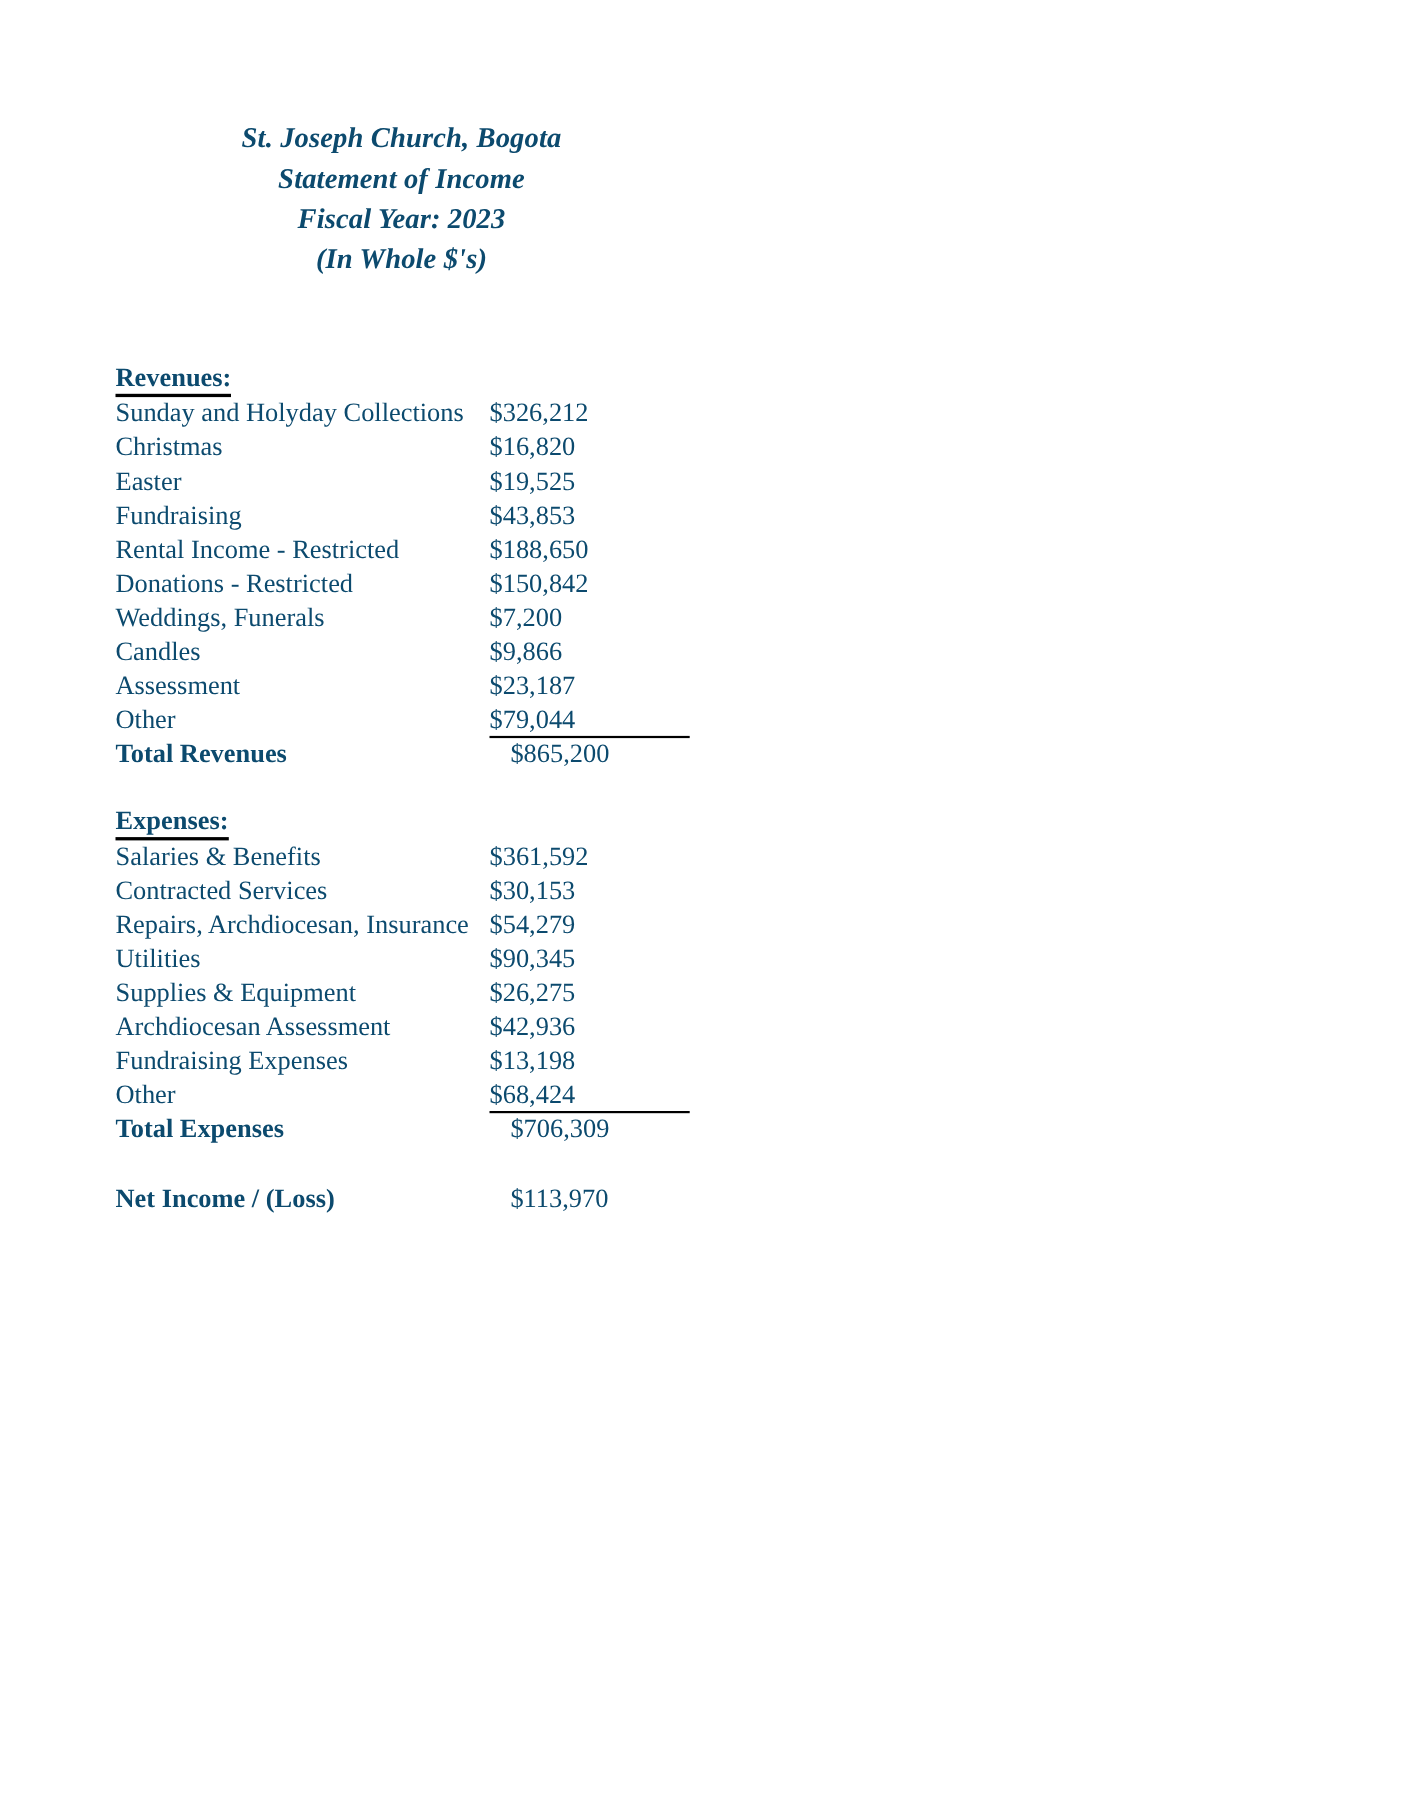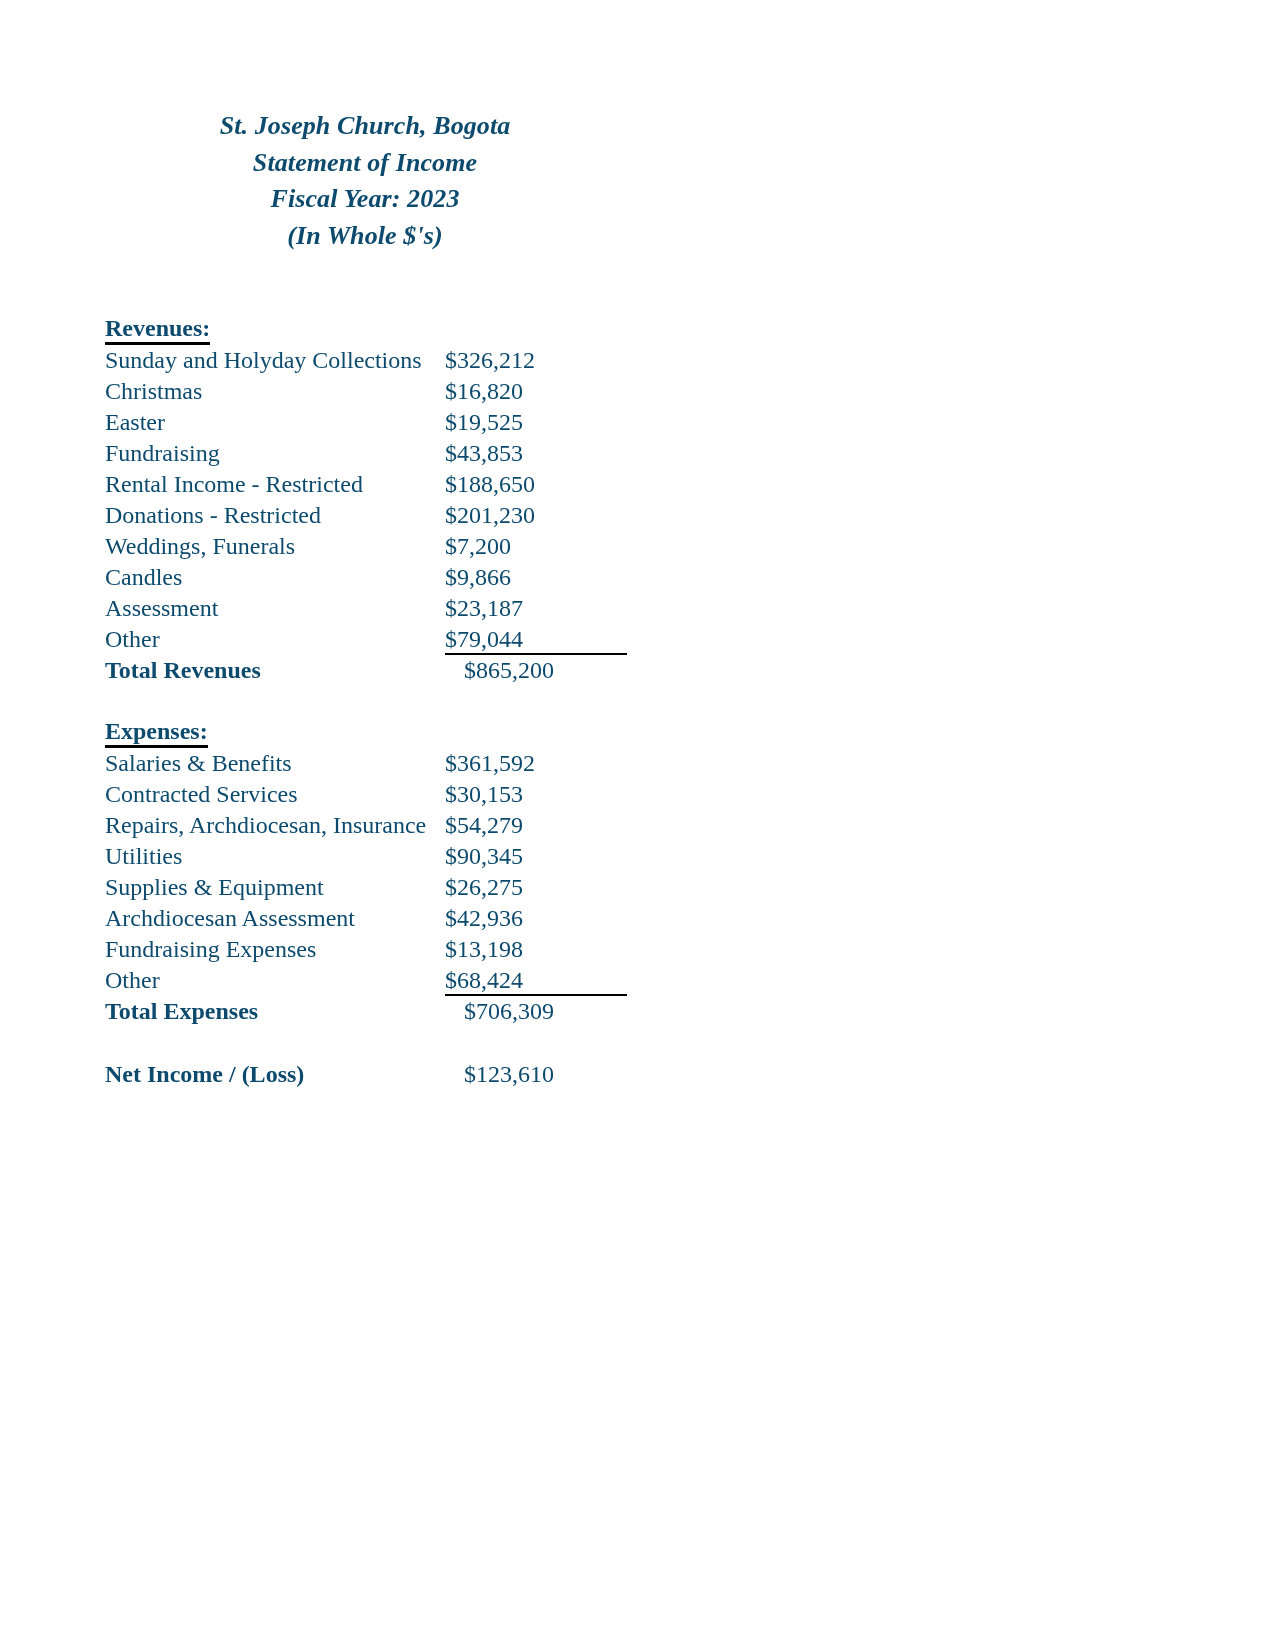--- a/index.html
+++ b/index.html
@@ -33,21 +33,21 @@
     font-style: italic;
     line-height: 36.5px;
     white-space: nowrap;
     letter-spacing: 0.1px;
   }
 
   
   .statement {
     position: absolute;
     left: 105px;
-    top: 313px;
+    top: 329px;
     width: 522px;
   }
 
   .section-heading {
     font-size: 24px;
     font-weight: bold;
     line-height: 31px;
     margin: 0;
     display: block;
   }
@@ -131,21 +131,21 @@
     <div class="row">
       <span class="label">Fundraising</span>
       <span class="amount">$43,853</span>
     </div>
     <div class="row">
       <span class="label">Rental Income - Restricted</span>
       <span class="amount">$188,650</span>
     </div>
     <div class="row">
       <span class="label">Donations - Restricted</span>
-      <span class="amount">$201,230</span>
+      <span class="amount">$150,842</span>
     </div>
     <div class="row">
       <span class="label">Weddings, Funerals</span>
       <span class="amount">$7,200</span>
     </div>
     <div class="row">
       <span class="label">Candles</span>
       <span class="amount">$9,866</span>
     </div>
     <div class="row">
@@ -205,17 +205,17 @@
 
     <div class="row total">
       <span class="label">Total Expenses</span>
       <span class="amount">$706,309</span>
     </div>
 
     <div class="gap-md"></div>
 
     <div class="row total">
       <span class="label">Net Income / (Loss)</span>
-      <span class="amount">$123,610</span>
+      <span class="amount">$113,970</span>
     </div>
 
   </div>
 </div>
 
 </body></html>

